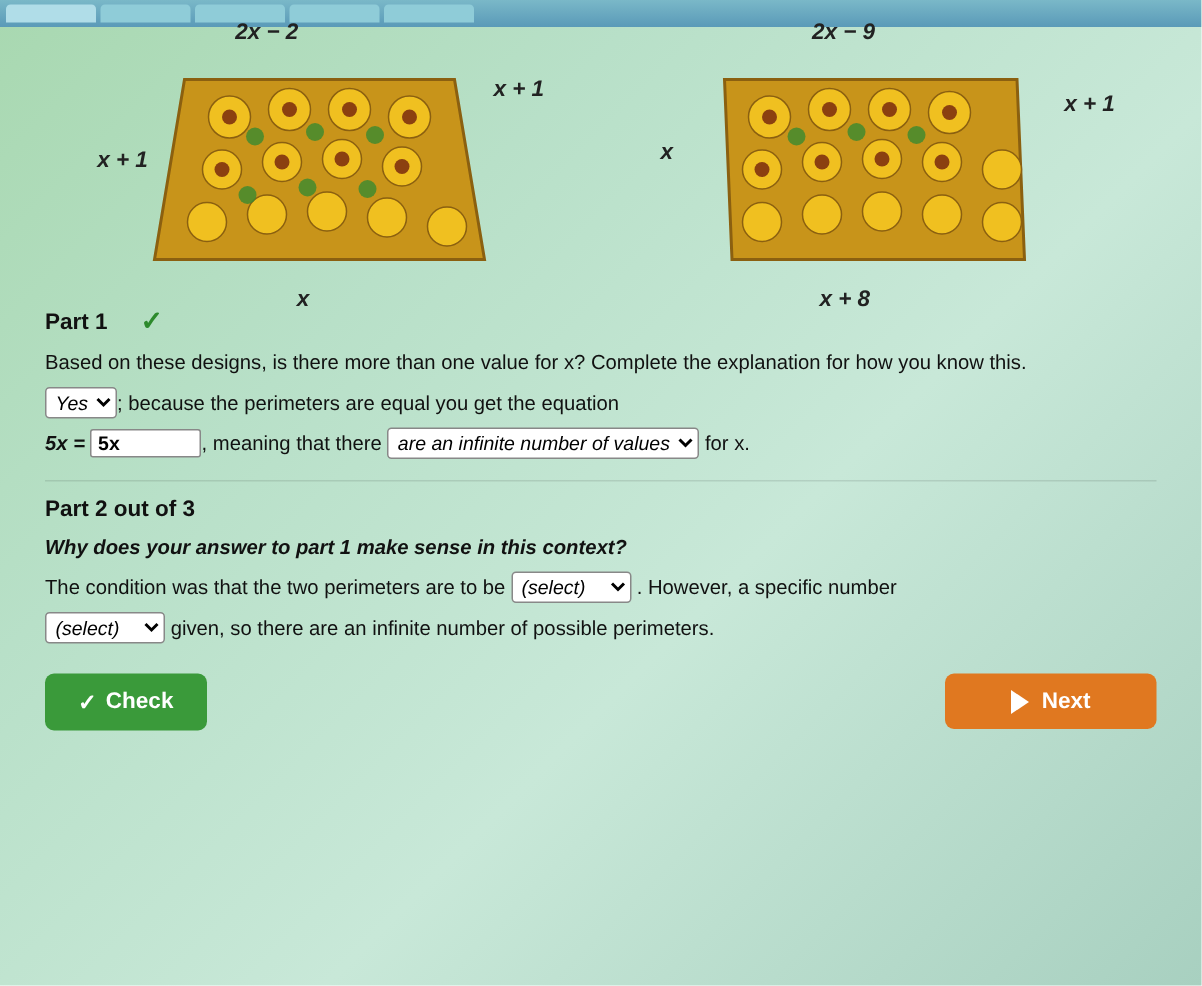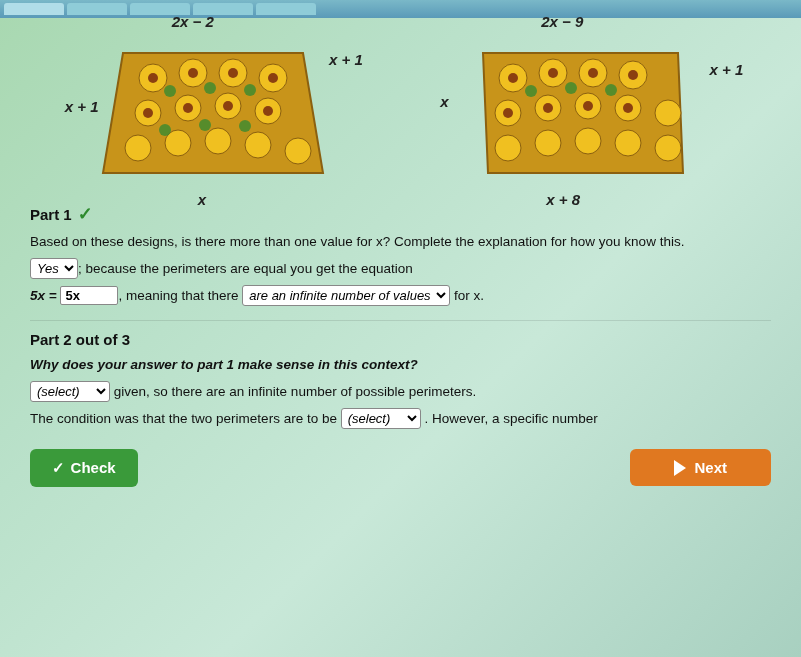--- a/index.html
+++ b/index.html
@@ -60,21 +60,21 @@
       margin-bottom: 12px;
     }
 
     .part-title {
       font-weight: bold;
       font-size: 15px;
       color: #111;
       margin-bottom: 6px;
       display: flex;
       align-items: center;
-      gap: 6px;
+      gap: 22px;
     }
 
     .checkmark-icon {
       color: #2d8a2d;
       font-size: 18px;
       font-weight: bold;
     }
 
     .part-body {
       font-size: 13.5px;
@@ -161,21 +161,21 @@
       cursor: pointer;
       font-style: italic;
     }
 
     input.inline-input-element {
       border: 1px solid #888;
       border-radius: 2px;
       background: white;
       padding: 1px 4px;
       font-size: 13px;
-      width: 58px;
+      width: 74px;
       font-weight: bold;
     }
   </style>
 </head>
 <body>
 
 <div class="top-bar">
   <div class="top-bar-tab active"></div>
   <div class="top-bar-tab"></div>
   <div class="top-bar-tab"></div>
@@ -218,21 +218,21 @@
           <circle cx="60" cy="45" r="5" fill="#8b4010"></circle>
           <circle cx="100" cy="40" r="5" fill="#8b4010"></circle>
           <circle cx="140" cy="40" r="5" fill="#8b4010"></circle>
           <circle cx="180" cy="45" r="5" fill="#8b4010"></circle>
           <circle cx="55" cy="80" r="5" fill="#8b4010"></circle>
           <circle cx="95" cy="75" r="5" fill="#8b4010"></circle>
           <circle cx="135" cy="73" r="5" fill="#8b4010"></circle>
           <circle cx="175" cy="78" r="5" fill="#8b4010"></circle>
         </svg>
         
-        <span class="label" style="top:-20px; left:79px;">2x − 2</span>
+        <span class="label" style="top:-20px; left:64px;">2x − 2</span>
         <span class="label" style="top:65px; left:-28px;">x + 1</span>
         <span class="label" style="top:18px; right:-30px;">x + 1</span>
         <span class="label" style="bottom:-20px; left:105px;">x</span>
       </div>
     </div>
 
     <div class="garden-container">
       <div class="garden-svg-wrapper" style="position:relative; width:250px; height:155px;">
         <svg width="250" height="155">
 
@@ -297,27 +297,27 @@
 
   <div class="divider"></div>
 
   <div class="part-section">
     <div class="part-title">
       <span>Part 2 out of 3</span>
     </div>
     <div class="part-body">
       <p><span class="bold-text">Why does your answer to part 1 make sense in this context?</span></p>
       <p>
-        <select class="inline-select-element" style="min-width:80px"><option>(select)</option><option>was not</option><option>was</option></select>
-        <span>given, so there are an infinite number of possible perimeters.</span>
-      </p>
-      <p>
         <span>The condition was that the two perimeters are to be</span>
         <select class="inline-select-element" style="min-width:80px"><option>(select)</option><option>equal</option><option>different</option></select>
         <span>. However, a specific number</span>
+      </p>
+      <p>
+        <select class="inline-select-element" style="min-width:80px"><option>(select)</option><option>was not</option><option>was</option></select>
+        <span>given, so there are an infinite number of possible perimeters.</span>
       </p>
     </div>
   </div>
 
   <div class="bottom-buttons">
     <button class="btn-check">
       <span>✓</span>
       <span>Check</span>
     </button>
     <button class="btn-next">

